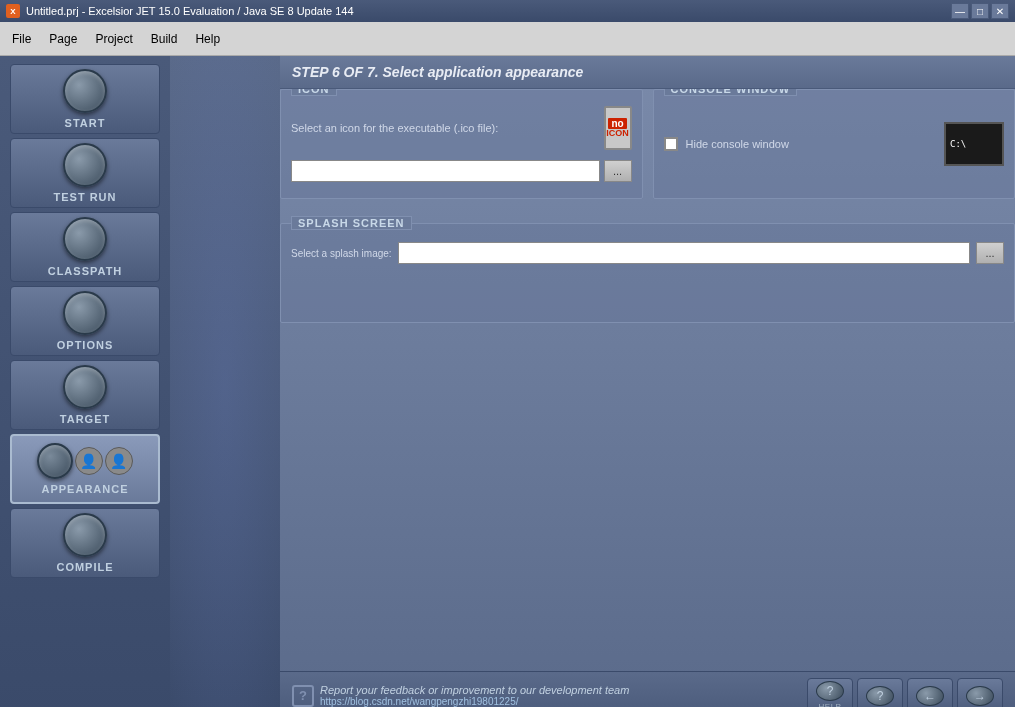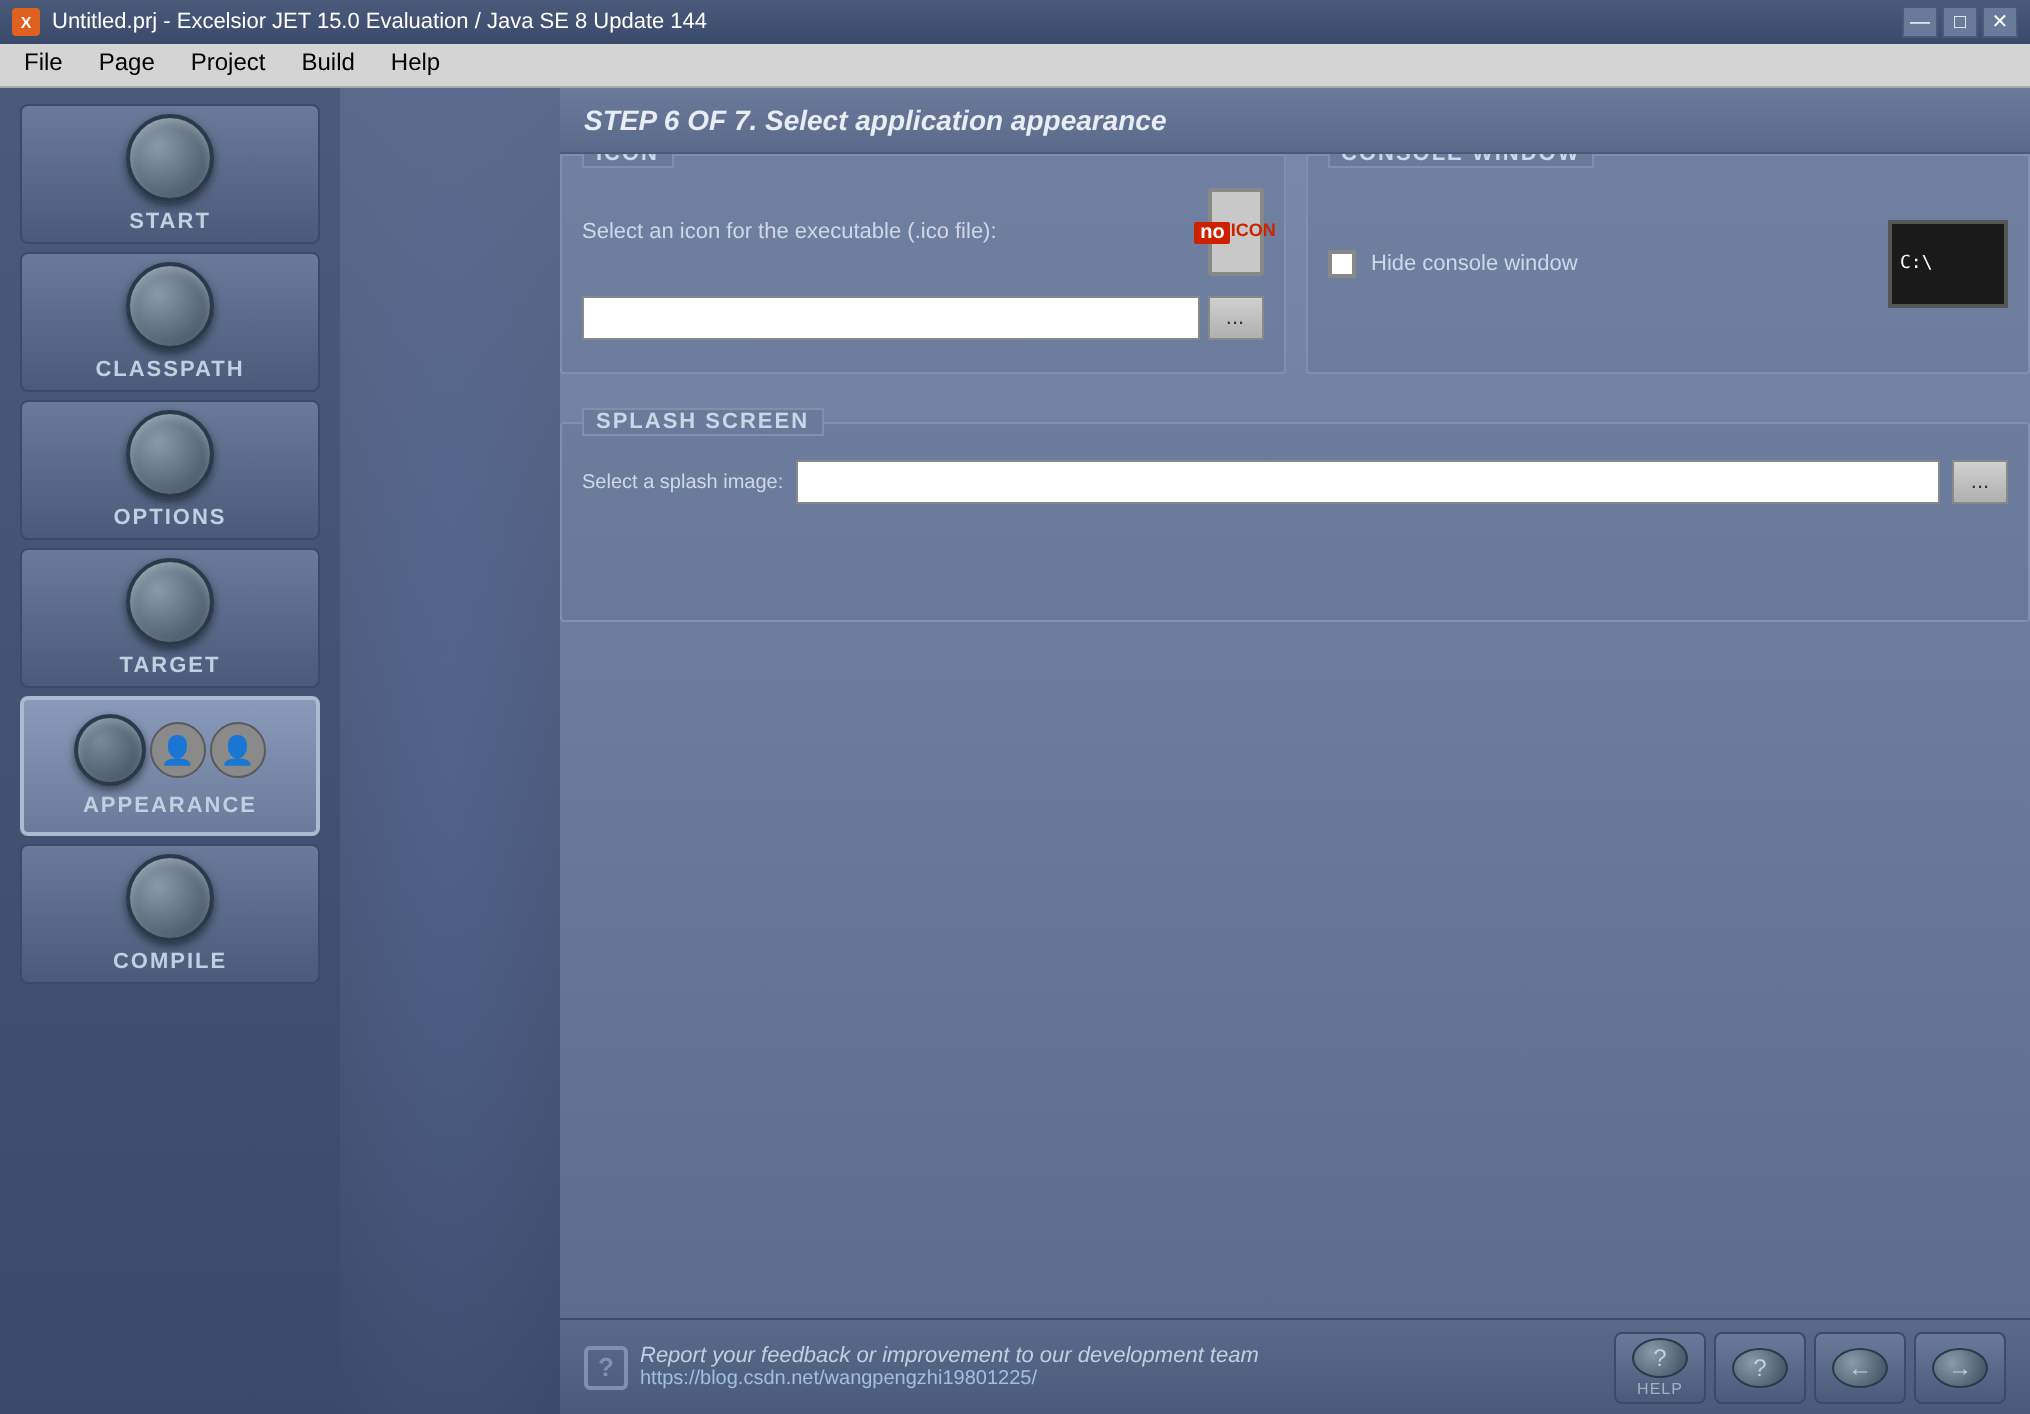--- a/index.html
+++ b/index.html
@@ -14,23 +14,23 @@
       color: white;
       font-size: 11px;
     }
     #titlebar-left { display: flex; align-items: center; gap: 6px; }
     #titlebar-icon { width: 14px; height: 14px; background: #e06020; border-radius: 2px; display: flex; align-items: center; justify-content: center; font-size: 8px; color: white; font-weight: bold; }
     #titlebar-controls { display: flex; gap: 2px; }
     .title-btn { width: 18px; height: 16px; background: #6a7a9a; border: 1px solid #4a5a7a; display: flex; align-items: center; justify-content: center; font-size: 10px; color: white; cursor: pointer; }
 
     
     #menubar {
-      height: 22px;
+      height: 34px;
       background: #d4d4d4;
-      display: flex; align-items: flex-start;
+      display: flex; align-items: center;
       padding: 0 4px;
       gap: 2px;
       border-bottom: 1px solid #aaa;
     }
     .menu-item {
       padding: 2px 8px;
       cursor: pointer;
       font-size: 12px;
       color: #000;
     }
@@ -203,21 +203,21 @@
       color: #d0d8e8;
       font-size: 11px;
       flex: 1;
     }
     .no-icon-box {
       width: 28px;
       height: 44px;
       background: #c8c8c8;
       border: 2px solid #888;
       display: flex;
-      flex-direction: row;
+      flex-direction: column;
       align-items: center;
       justify-content: center;
       font-size: 7px;
       font-weight: bold;
       color: #cc2200;
       border-radius: 2px;
       line-height: 1.1;
     }
     .no-icon-top {
       font-size: 10px;
@@ -428,20 +428,24 @@
   <span class="menu-item">Build</span>
   <span class="menu-item">Help</span>
 </div>
 
 <div id="main-layout">
 
   <div id="sidebar">
     <div class="nav-btn">
       <div class="nav-knob"></div>
       <span class="nav-label">START</span>
+    </div>
+    <div class="nav-btn">
+      <div class="nav-knob"></div>
+      <span class="nav-label">TEST RUN</span>
     </div>
     <div class="nav-btn">
       <div class="nav-knob"></div>
       <span class="nav-label">CLASSPATH</span>
     </div>
     <div class="nav-btn">
       <div class="nav-knob"></div>
       <span class="nav-label">OPTIONS</span>
     </div>
     <div class="nav-btn">

